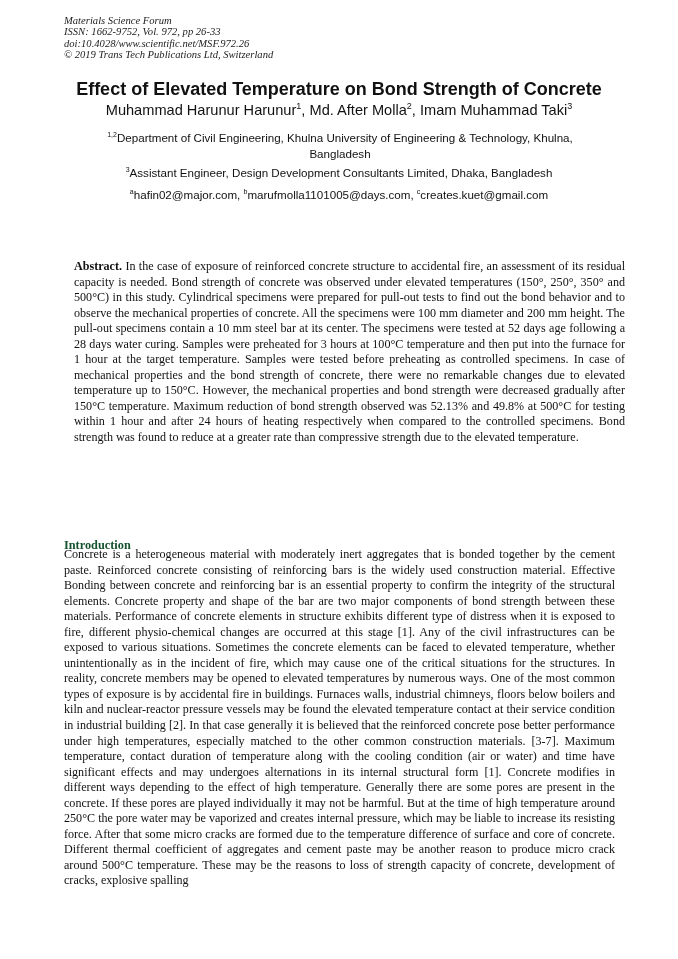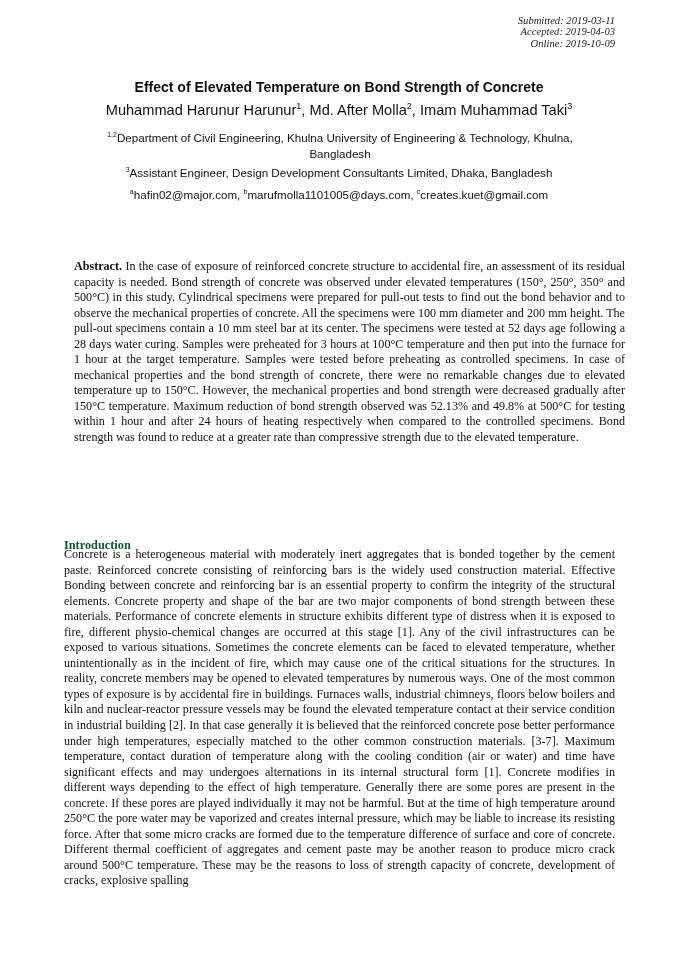--- a/index.html
+++ b/index.html
@@ -1,46 +1,47 @@
 <!DOCTYPE html>
 <html><head>
 <meta charset="utf-8">
 <style>
   html, body { margin: 0; padding: 0; background: #ffffff; }
   body { width: 678px; height: 959px; overflow: hidden; position: relative; color: #111; }
   .page { position: absolute; left: 0; top: 0; width: 678px; height: 959px; background: #fff; }
   .hdr-left { position: absolute; left: 64px; top: 15px; font-family: "Liberation Serif", serif; font-style: italic; font-size: 10.6px; line-height: 11.3px; color: #222; }
   .hdr-right { position: absolute; right: 63px; top: 15px; text-align: right; font-family: "Liberation Serif", serif; font-style: italic; font-size: 10.6px; line-height: 11.3px; color: #222; }
   .hdr-line { display: block; white-space: nowrap; }
-  .title { position: absolute; left: 0; width: 678px; top: 79px; text-align: center; font-family: "Liberation Sans", sans-serif; font-weight: bold; font-size: 14px; color: #111; }
+  .title { position: absolute; left: 0; width: 678px; top: 79px; text-align: center; font-family: "Liberation Sans", sans-serif; font-weight: bold; font-size: 18px; color: #111; }
   .authors { position: absolute; left: 0; width: 678px; top: 102px; text-align: center; font-family: "Liberation Sans", sans-serif; font-size: 14.6px; color: #111; }
   .authors sup { font-size: 9px; vertical-align: 6px; line-height: 0; }
   .affil { position: absolute; left: 80px; width: 520px; top: 130px; text-align: center; font-family: "Liberation Sans", sans-serif; font-size: 11.6px; line-height: 16px; color: #111; }
   .affil3 { position: absolute; left: 0; width: 678px; top: 166px; text-align: center; font-family: "Liberation Sans", sans-serif; font-size: 11.6px; color: #111; }
   .emails { position: absolute; left: 0; width: 678px; top: 188px; text-align: center; font-family: "Liberation Sans", sans-serif; font-size: 11.6px; color: #111; }
   sup.s { font-size: 7px; vertical-align: 5px; line-height: 0; }
   .keywords { position: absolute; left: 64px; top: 223px; font-family: "Liberation Sans", sans-serif; font-size: 11.6px; color: #111; white-space: nowrap; }
   .kw-label { font-weight: bold; }
   .body-text { position: absolute; left: 64px; width: 551px; font-family: "Liberation Serif", serif; font-size: 12.1px; line-height: 15.55px; text-align: justify; color: #111; }
   .abstract { top: 259px; margin-left: 10px; }
   .abs-label { font-weight: bold; }
   .intro-heading { position: absolute; left: 64px; top: 498px; font-family: "Liberation Serif", serif; font-weight: bold; font-size: 12.3px; color: #14532d; margin-top: 40px; }
   .intro { top: 547px; }
 </style>
 </head>
 <body>
 
 <div class="page">
 
+  <div class="hdr-left">
+    <span class="hdr-line">Materials Science Forum</span>
+    <span class="hdr-line">ISSN: 1662-9752, Vol. 972, pp 26-33</span>
+    <span class="hdr-line">doi:10.4028/www.scientific.net/MSF.972.26</span>
+    <span class="hdr-line">© 2019 Trans Tech Publications Ltd, Switzerland</span>
+  </div>
 
-  <div class="hdr-right">
-    <span class="hdr-line">Submitted: 2019-03-11</span>
-    <span class="hdr-line">Accepted: 2019-04-03</span>
-    <span class="hdr-line">Online: 2019-10-09</span>
-  </div>
 
   <div class="title">Effect of Elevated Temperature on Bond Strength of Concrete</div>
 
   <div class="authors">
     <span>Muhammad Harunur Harunur</span><sup>1</sup><span>, </span><span>Md. After Molla</span><sup>2</sup><span>, </span><span>Imam Muhammad Taki</span><sup>3</sup>
   </div>
 
   <div class="affil"><sup class="s">1,2</sup><span>Department of Civil Engineering, Khulna University of Engineering &amp; Technology, Khulna, Bangladesh</span></div>
 
   <div class="affil3"><sup class="s">3</sup><span>Assistant Engineer, Design Development Consultants Limited, Dhaka, Bangladesh</span></div>

